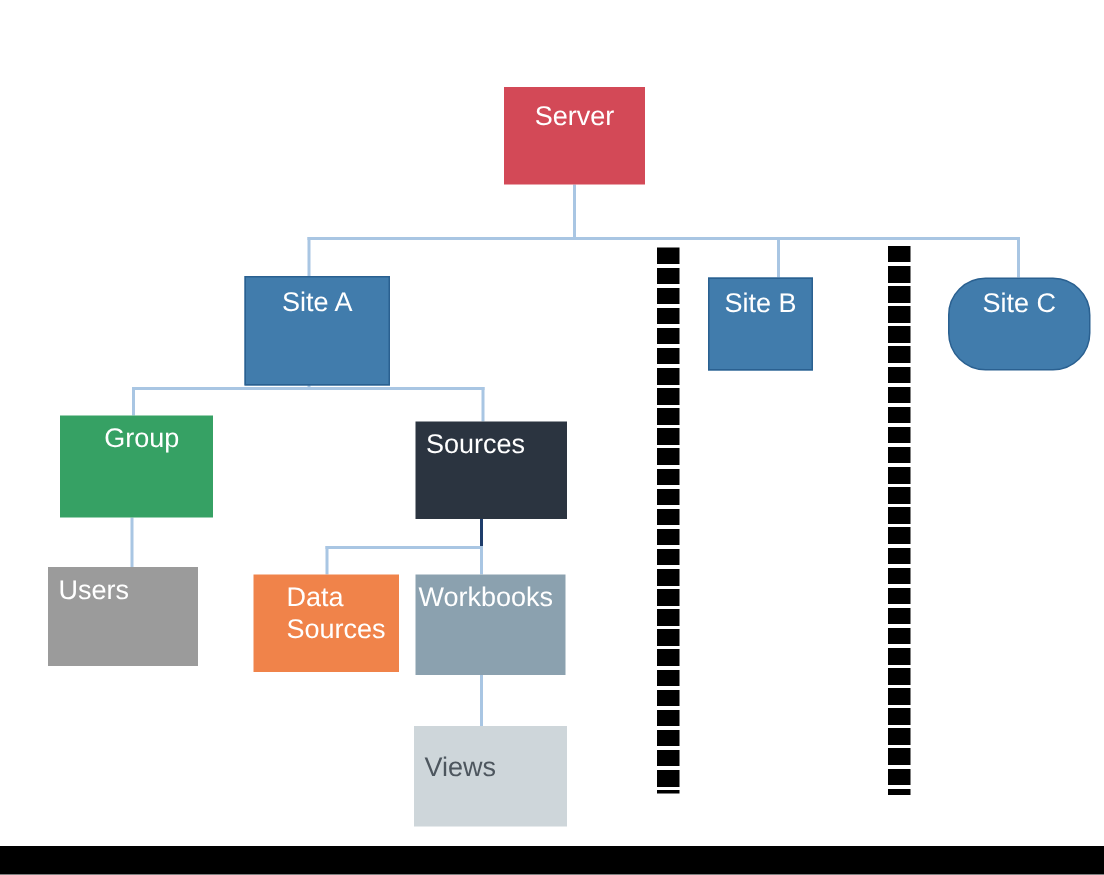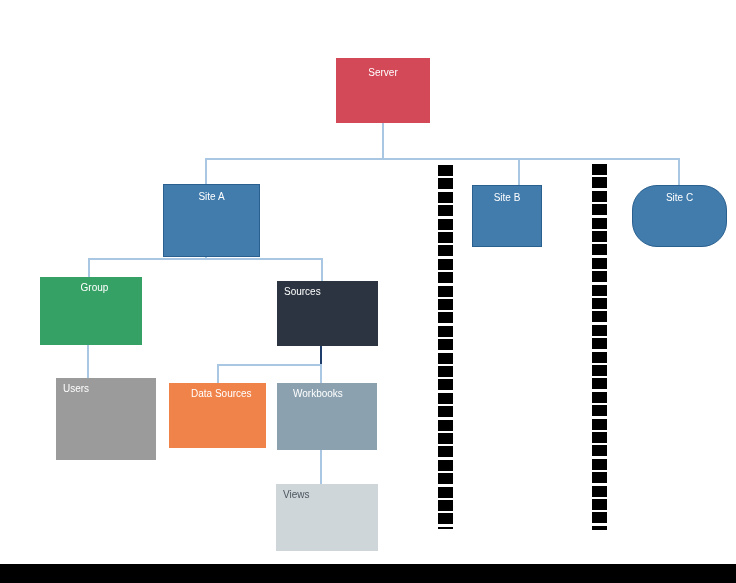--- a/index.html
+++ b/index.html
@@ -4,21 +4,21 @@
 <style>
   html,body { margin:0; padding:0; }
   body {
     width:736px; height:583px; background:#ffffff; overflow:hidden;
     font-family:"Liberation Sans", sans-serif;
   }
   .canvas { position:relative; width:736px; height:583px; background:#ffffff; }
 
   .node {
     position:absolute; box-sizing:border-box; color:#ffffff;
-    font-size:10px; font-weight:400;
+    font-size:18px; font-weight:400;
   }
   .node .lbl { display:block; }
   .lbl-center { text-align:center; padding-top:9px; }
   .lbl-left   { text-align:left; padding:5px 0 0 7px; }
 
   .site { border:1px solid transparent; }
 
   .line { position:absolute; background:#a9c6e3; }
   .line-dark { position:absolute; background:#1e3d6b; }
 
@@ -67,38 +67,38 @@
   </div>
 
   <div class="node site" style="left: 632px; top: 185px; width: 95px; height: 62px; border-color: rgb(42, 96, 144); background: rgb(65, 124, 172); border-radius: 25px;">
     <span class="lbl lbl-center" style="padding-top: 6px; color: rgb(255, 255, 255);">Site C</span>
   </div>
 
   <div class="node" style="left: 40px; top: 277px; width: 102px; height: 68px; background: rgb(54, 161, 100);">
     <span class="lbl lbl-left" style="color: rgb(255, 255, 255); text-align: center;">Group</span>
   </div>
 
-  <div class="node" style="left: 56px; top: 378px; width: 100px; height: 82px; background: rgb(155, 155, 155);">
+  <div class="node" style="left: 32px; top: 378px; width: 100px; height: 66px; background: rgb(155, 155, 155);">
     <span class="lbl lbl-left" style="color: rgb(255, 255, 255);">Users</span>
   </div>
 
   <div class="node" style="left: 277px; top: 281px; width: 101px; height: 65px; background: rgb(43, 52, 64);">
     <span class="lbl lbl-left" style="color: rgb(255, 255, 255);">Sources</span>
   </div>
 
   <div class="node" style="left: 169px; top: 383px; width: 97px; height: 65px; background: rgb(240, 131, 74);">
     <span class="lbl lbl-left" style="padding-left: 22px; color: rgb(255, 255, 255);">Data Sources</span>
   </div>
 
   <div class="node" style="left: 277px; top: 383px; width: 100px; height: 67px; background: rgb(139, 161, 175);">
-    <span class="lbl lbl-left" style="padding-left: 16px; color: rgb(255, 255, 255);">Workbooks</span>
+    <span class="lbl lbl-left" style="padding-left: 2px; color: rgb(255, 255, 255);">Workbooks</span>
   </div>
 
   <div class="node" style="left: 276px; top: 484px; width: 102px; height: 67px; background: rgb(206, 214, 218);">
-    <span class="lbl lbl-left" style="color: rgb(77, 86, 94);">Views</span>
+    <span class="lbl lbl-left" style="color: rgb(77, 86, 94); margin-top: 12px;">Views</span>
   </div>
 
   <div class="tear" style="left:438px; top:165px; height:364px;"></div>
   <div class="tear" style="left:592px; top:164px; height:366px;"></div>
 
   <div class="bottom-bar" style="top:564px; height:19px;"></div>
 
 </div>
 
 </body></html>

